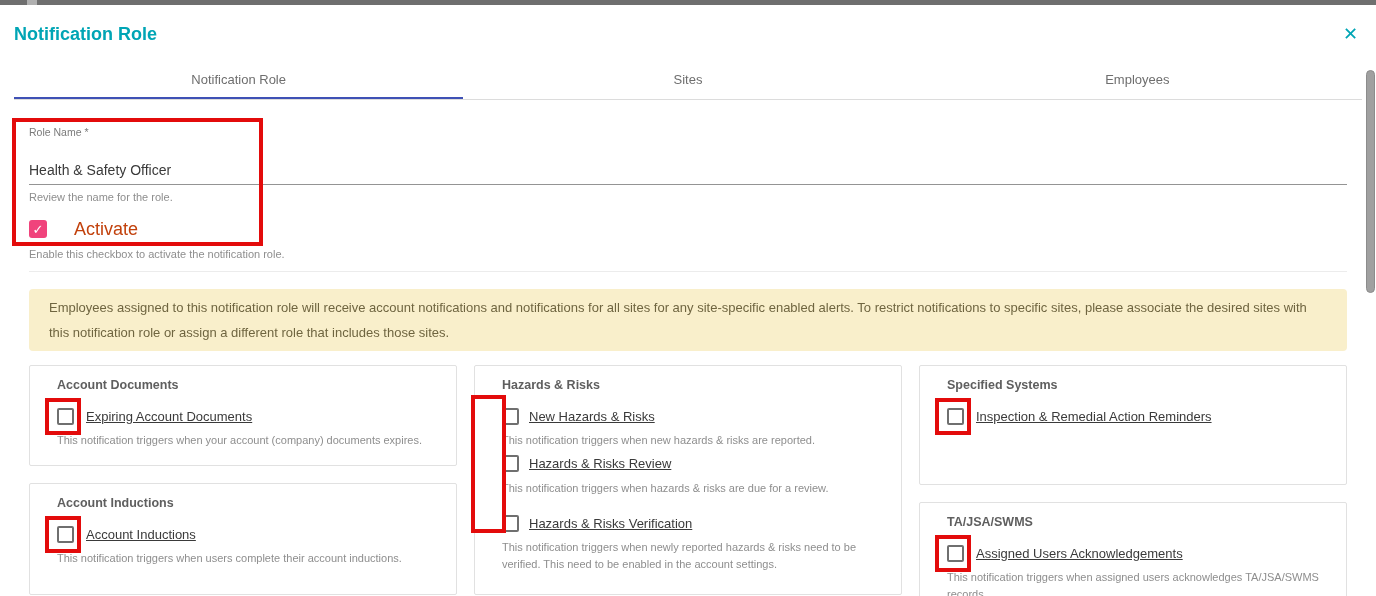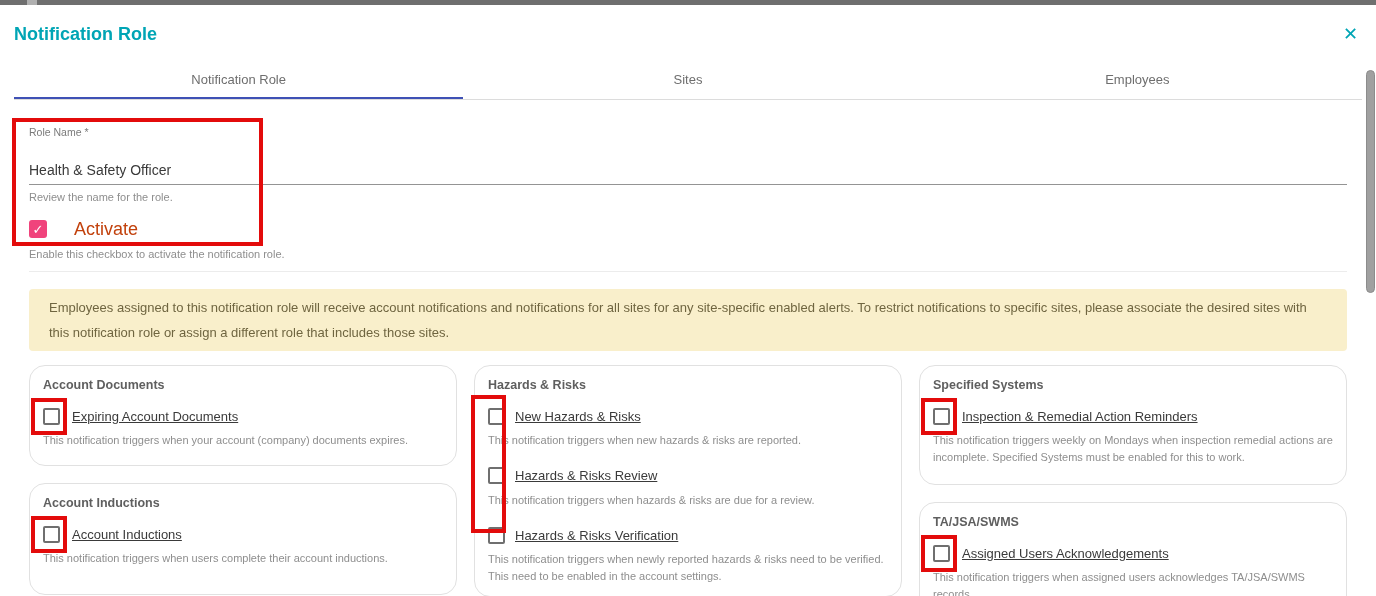--- a/index.html
+++ b/index.html
@@ -47,22 +47,22 @@
   .section-divider { margin: 11px 15px 0 15px; border: none; border-top: 1px solid #ececec; }
 
   .banner {
     margin: 17px 15px 0 15px; background: #f9efcb; border-radius: 4px;
     padding: 6px 20px; font-size: 13px; line-height: 25px; color: #6f6540;
   }
 
   .cards { margin: 14px 15px 0 15px; display: flex; gap: 17px; align-items: flex-start; }
   .card-col { flex: 1; display: flex; flex-direction: column; gap: 17px; min-width: 0; }
   .card {
-    position: relative; background: #fff; border: 1px solid #e1e1e1; border-radius: 16px;
-    padding: 12px 13px;
+    position: relative; background: #fff; border: 1px solid #e1e1e1; border-radius: 2px;
+    padding: 12px 27px;
   }
   .card-title { font-size: 12.5px; font-weight: 700; color: #5f5f5f; }
   .cb-row { display: flex; align-items: center; height: 20px; margin-top: 14px; }
   .cb {
     width: 17px; height: 17px; border: 2px solid #6f6f6f; border-radius: 2px; background: #fff;
     flex: none; cursor: pointer;
   }
   .cb-label { font-size: 13px; color: #3a3a3a; margin-left: 10px; white-space: nowrap; text-decoration: underline; }
   .cb-hint { font-size: 11px; color: #8e8e8e; margin-top: 6px; line-height: 1.5; }
   .cb-red {
@@ -144,21 +144,21 @@
       <div class="card" style="min-height:230px;">
         <div class="anno cb-red-tall"></div>
         <div class="card-title">Hazards &amp; Risks</div>
 
         <div class="cb-row">
           <span class="cb"></span>
           <span class="cb-label">New Hazards &amp; Risks</span>
         </div>
         <div class="cb-hint">This notification triggers when new hazards &amp; risks are reported.</div>
 
-        <div class="cb-row" style="margin-top:17px;align-items:center;">
+        <div class="cb-row" style="margin-top:5px;align-items:center;">
           <span class="cb"></span>
           <span class="cb-label">Hazards &amp; Risks Review</span>
         </div>
         <div class="cb-hint">This notification triggers when hazards &amp; risks are due for a review.</div>
 
         <div class="cb-row" style="margin-top:17px;">
           <span class="cb"></span>
           <span class="cb-label">Hazards &amp; Risks Verification</span>
         </div>
         <div class="cb-hint">This notification triggers when newly reported hazards &amp; risks need to be verified. This need to be enabled in the account settings.</div>
@@ -167,21 +167,20 @@
 
     <div class="card-col">
       <div class="card" style="min-height:120px;">
         <div class="card-title">Specified Systems</div>
         <div class="cb-row">
           <span class="cb-red">
             <span class="cb"></span>
           </span>
           <span class="cb-label">Inspection &amp; Remedial Action Reminders</span>
         </div>
-        <div class="cb-hint">This notification triggers weekly on Mondays when inspection remedial actions are incomplete. Specified Systems must be enabled for this to work.</div>
       </div>
 
       <div class="card" style="min-height:140px;">
         <div class="card-title">TA/JSA/SWMS</div>
         <div class="cb-row">
           <span class="cb-red">
             <span class="cb"></span>
           </span>
           <span class="cb-label">Assigned Users Acknowledgements</span>
         </div>

